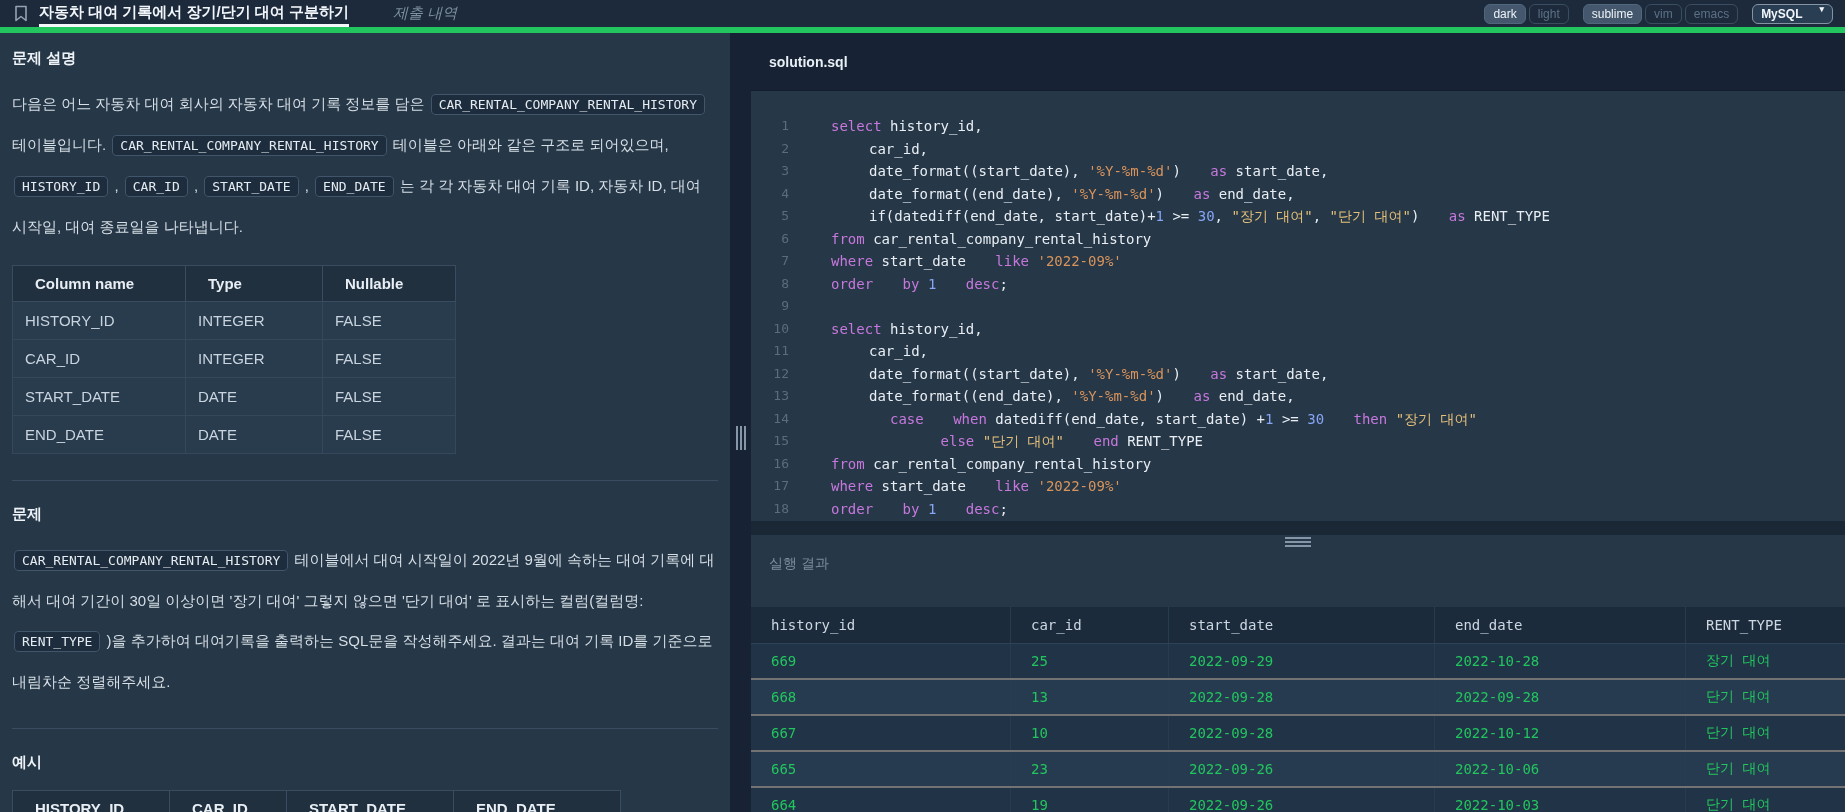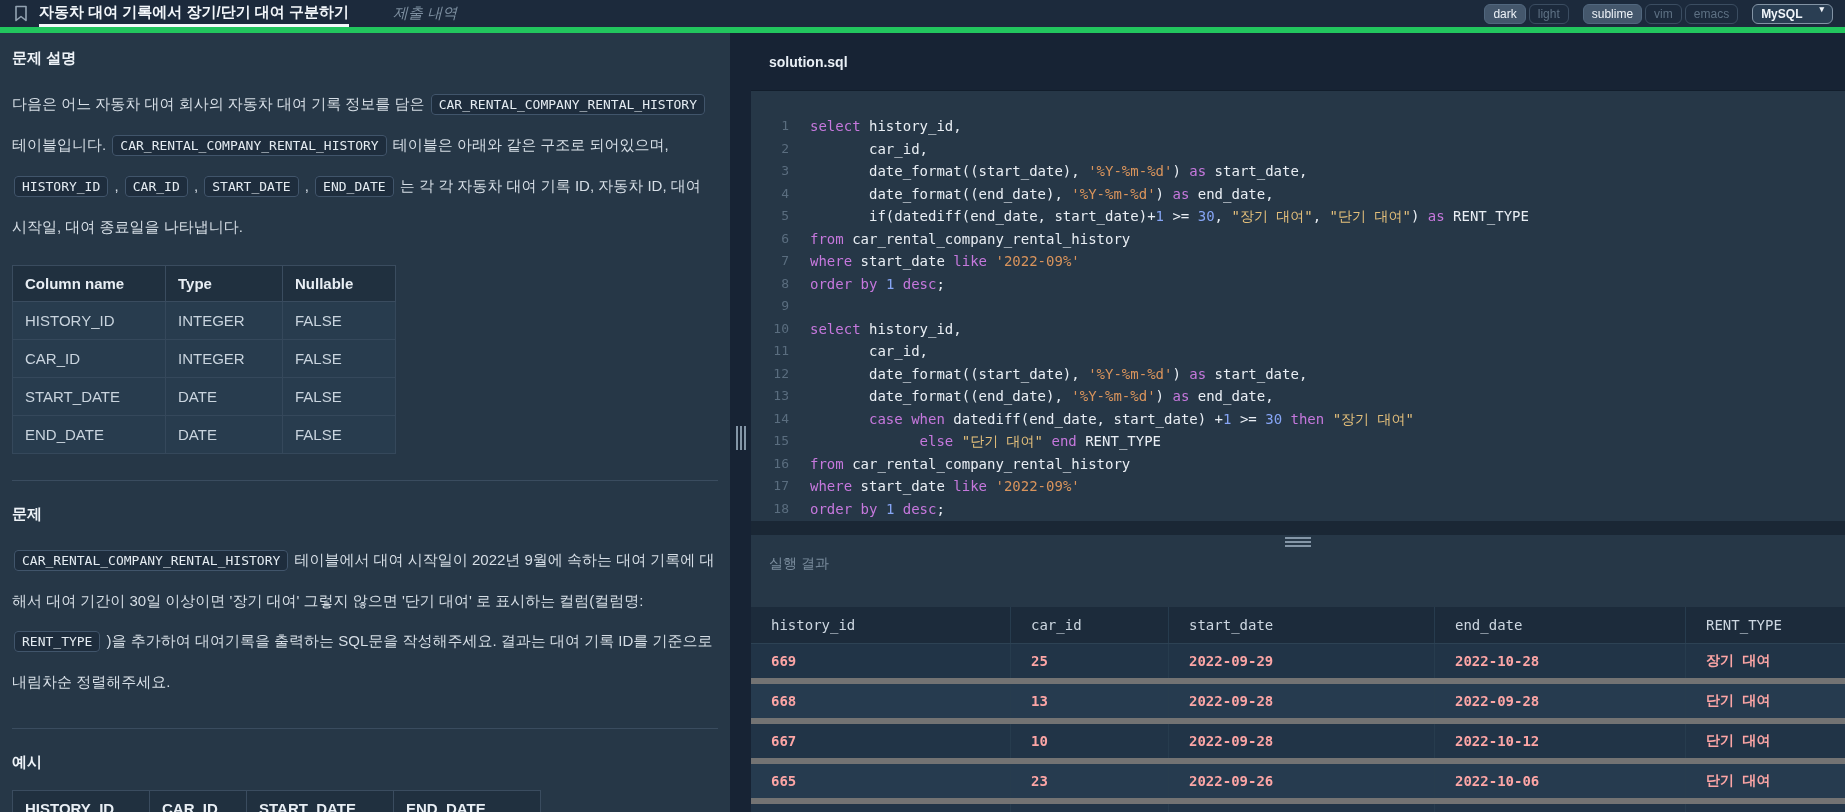--- a/index.html
+++ b/index.html
@@ -23,57 +23,57 @@
 
   
   .left-panel{position:absolute;top:33px;left:0;width:730px;bottom:0;background:#263747;
               padding:16px 12px 0 12px;box-sizing:border-box;overflow:hidden;}
   h3.sec{font-size:15px;font-weight:bold;color:#eef3f8;margin:0;}
   p.body{font-size:15px;line-height:40px;color:#d6dee6;margin:16px 0 0 0;}
   .chip{font-family:"DejaVu Sans Mono",monospace;font-size:13px;background:#1e2d3d;border:1px solid #41556b;
         border-radius:4px;padding:2px 7px;color:#e4ebf1;margin:0 2px;white-space:nowrap;}
   hr.sep{border:none;border-top:1px solid #3a4c5f;margin:26px 0 24px 0;}
   .ptable{border-collapse:collapse;margin-top:18px;font-size:15px;}
-  .ptable th{background:#20303f;color:#e8eef4;font-weight:bold;text-align:left;padding:9px 12px;border:1px solid #3a4c5f;}
+  .ptable th{background:#20303f;color:#e8eef4;font-weight:bold;text-align:left;padding:9px 22px;border:1px solid #3a4c5f;}
   .ptable td{background:#283c4e;color:#c9d4de;text-align:left;padding:10px 12px;border:1px solid #35485b;}
   .schema th:nth-child(1){width:128px}.schema th:nth-child(2){width:92px}.schema th:nth-child(3){width:88px}
   .example th:nth-child(1){width:112px}.example th:nth-child(2){width:72px}
   .example th:nth-child(3){width:122px}.example th:nth-child(4){width:122px}
 
   
   .vsplitter{position:absolute;top:33px;left:730px;width:21px;bottom:0;background:#172334;cursor:col-resize;}
   .vhandle{position:absolute;left:50%;top:52%;transform:translate(-50%,-50%);display:flex;gap:2px;}
   .vhandle i{display:block;width:2px;height:24px;background:#8496a7;}
 
   
   .right-panel{position:absolute;top:33px;left:751px;right:0;bottom:0;background:#263747;}
   .editor-header{height:58px;background:#172334;display:flex;align-items:center;padding-left:18px;
                  border-bottom:1px solid #121e2c;box-sizing:border-box;}
   .editor-header span{font-size:14px;font-weight:bold;color:#e9eff5;}
   .code-area{height:430px;padding-top:24px;box-sizing:border-box;overflow:hidden;
              font-family:"DejaVu Sans Mono",monospace;font-size:14px;cursor:text;}
   .cl{display:flex;height:22.5px;line-height:22.5px;}
   .ln{width:38px;text-align:right;color:#5a6d7f;font-size:13px;flex:none;user-select:none;}
   .lc{margin-left:21px;white-space:pre;color:#e9eef4;}
-  .kw{color:var(--kw,#c678dd);}
+  .kw{color:var(--kw,#c678dd);margin-left:21px;}
   .str{color:var(--str,#d9945c);}
   .str2{color:var(--str2,#e5c07b);}
   .num{color:var(--num,#86a5f5);}
   .hscroll{height:14px;background:#1a2735;}
   .hsplitter{height:14px;position:relative;cursor:row-resize;}
   .hhandle{position:absolute;left:50%;top:50%;transform:translate(-50%,-50%);display:flex;flex-direction:column;gap:2px;}
   .hhandle i{display:block;height:2px;width:26px;background:#8496a7;}
   .results-label{font-size:14px;color:#7b8d9e;padding:6px 0 0 18px;}
   .rtable{border-collapse:collapse;width:100%;margin-top:34px;table-layout:fixed;
           font-family:"DejaVu Sans Mono",monospace;font-size:14px;}
   .rtable th{background:#1c2b3b;color:#cdd7e1;font-weight:normal;text-align:left;
              padding:10px 0 10px 20px;border-bottom:1px solid #2d4254;border-right:1px solid #273c4e;
              overflow:hidden;white-space:nowrap;}
-  .rtable td{padding:8px 0 8px 20px;color:#fca5a5;border-bottom:6px solid #737373;border-right:1px solid #273c4e;
-             overflow:hidden;white-space:nowrap;font-weight:bold;}
+  .rtable td{padding:8px 0 8px 20px;color:#22c55e;border-bottom:2px solid #737373;border-right:1px solid #273c4e;
+             overflow:hidden;white-space:nowrap;}
   .rtable th:nth-child(1){width:239px}.rtable th:nth-child(2){width:137px}
   .rtable th:nth-child(3){width:245px}.rtable th:nth-child(4){width:230px}
   .rtable th:last-child,.rtable td:last-child{border-right:none;}
   .rtable tbody tr:nth-child(odd) td{background:#213447;}
   .rtable tbody tr:nth-child(even) td{background:#263b4f;}
 </style>
 </head>
 <body>
 
 <div class="app">

